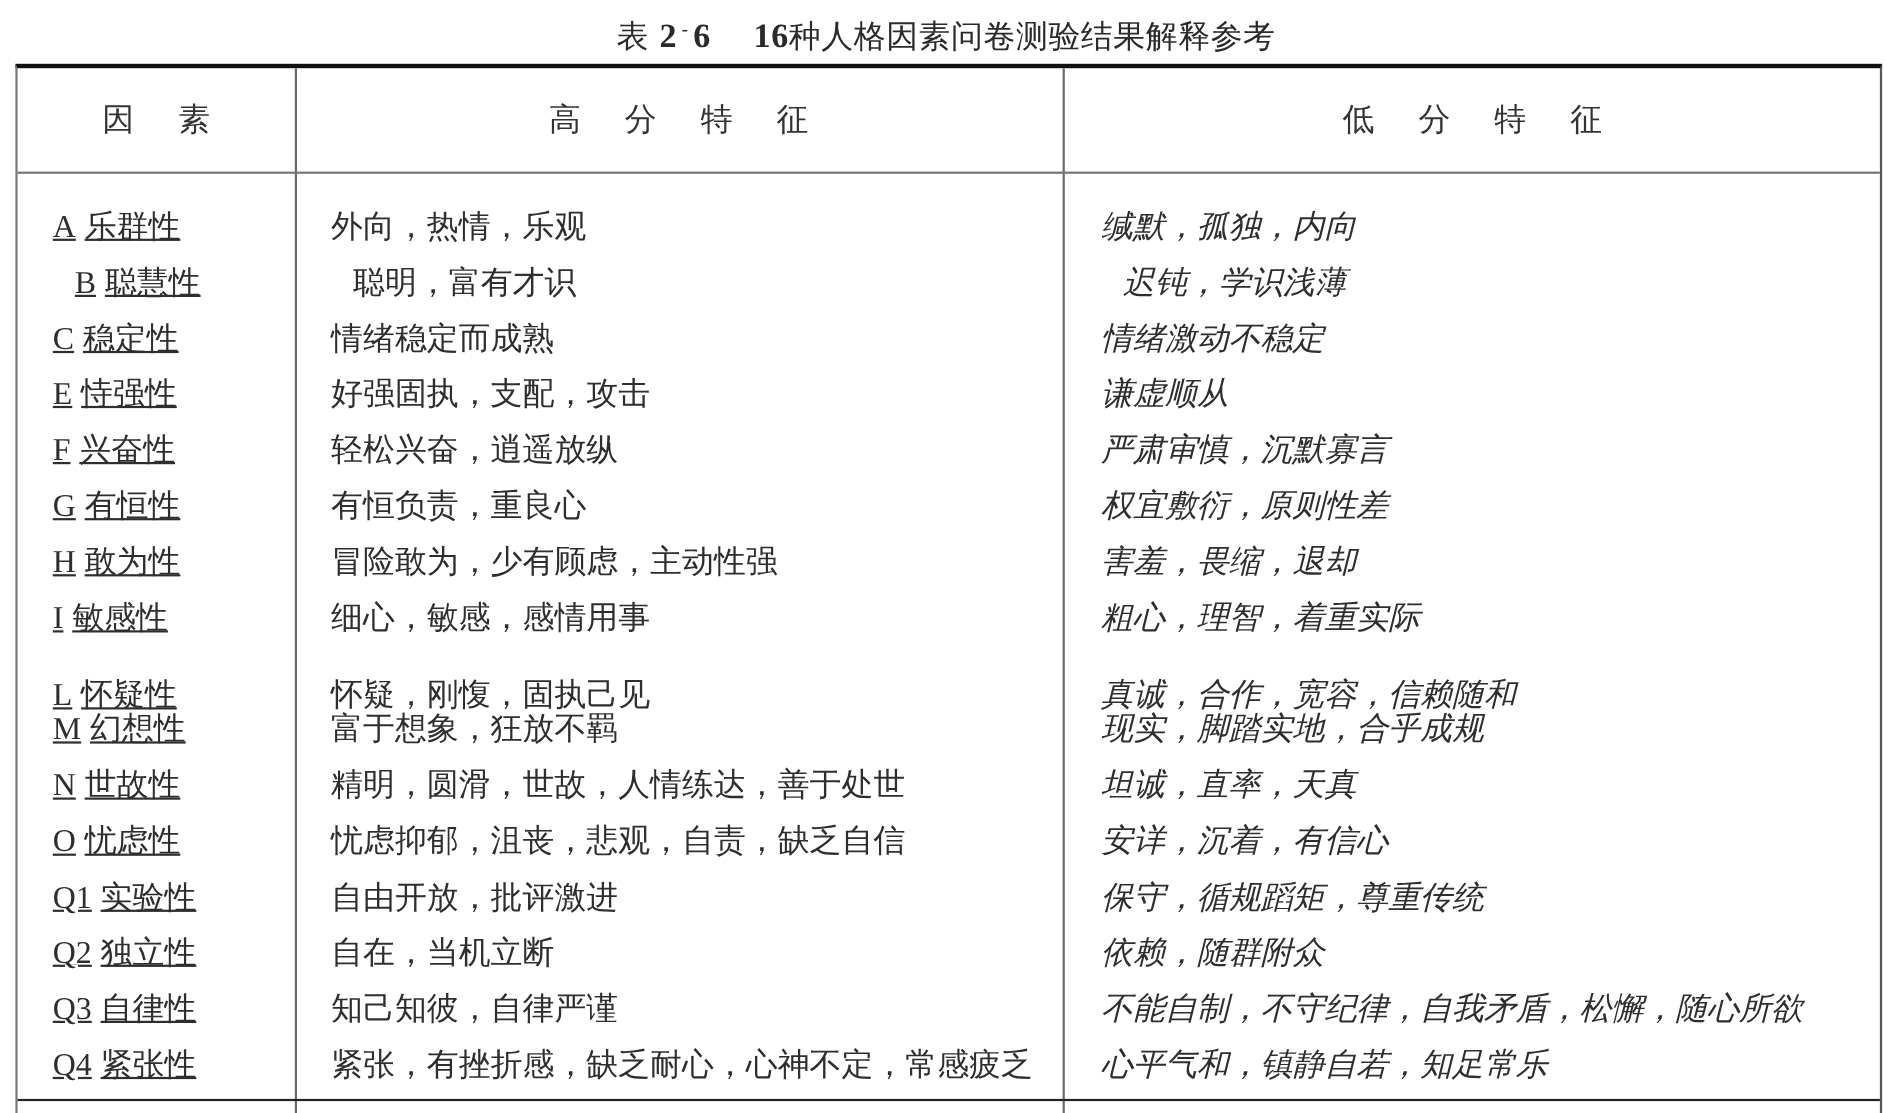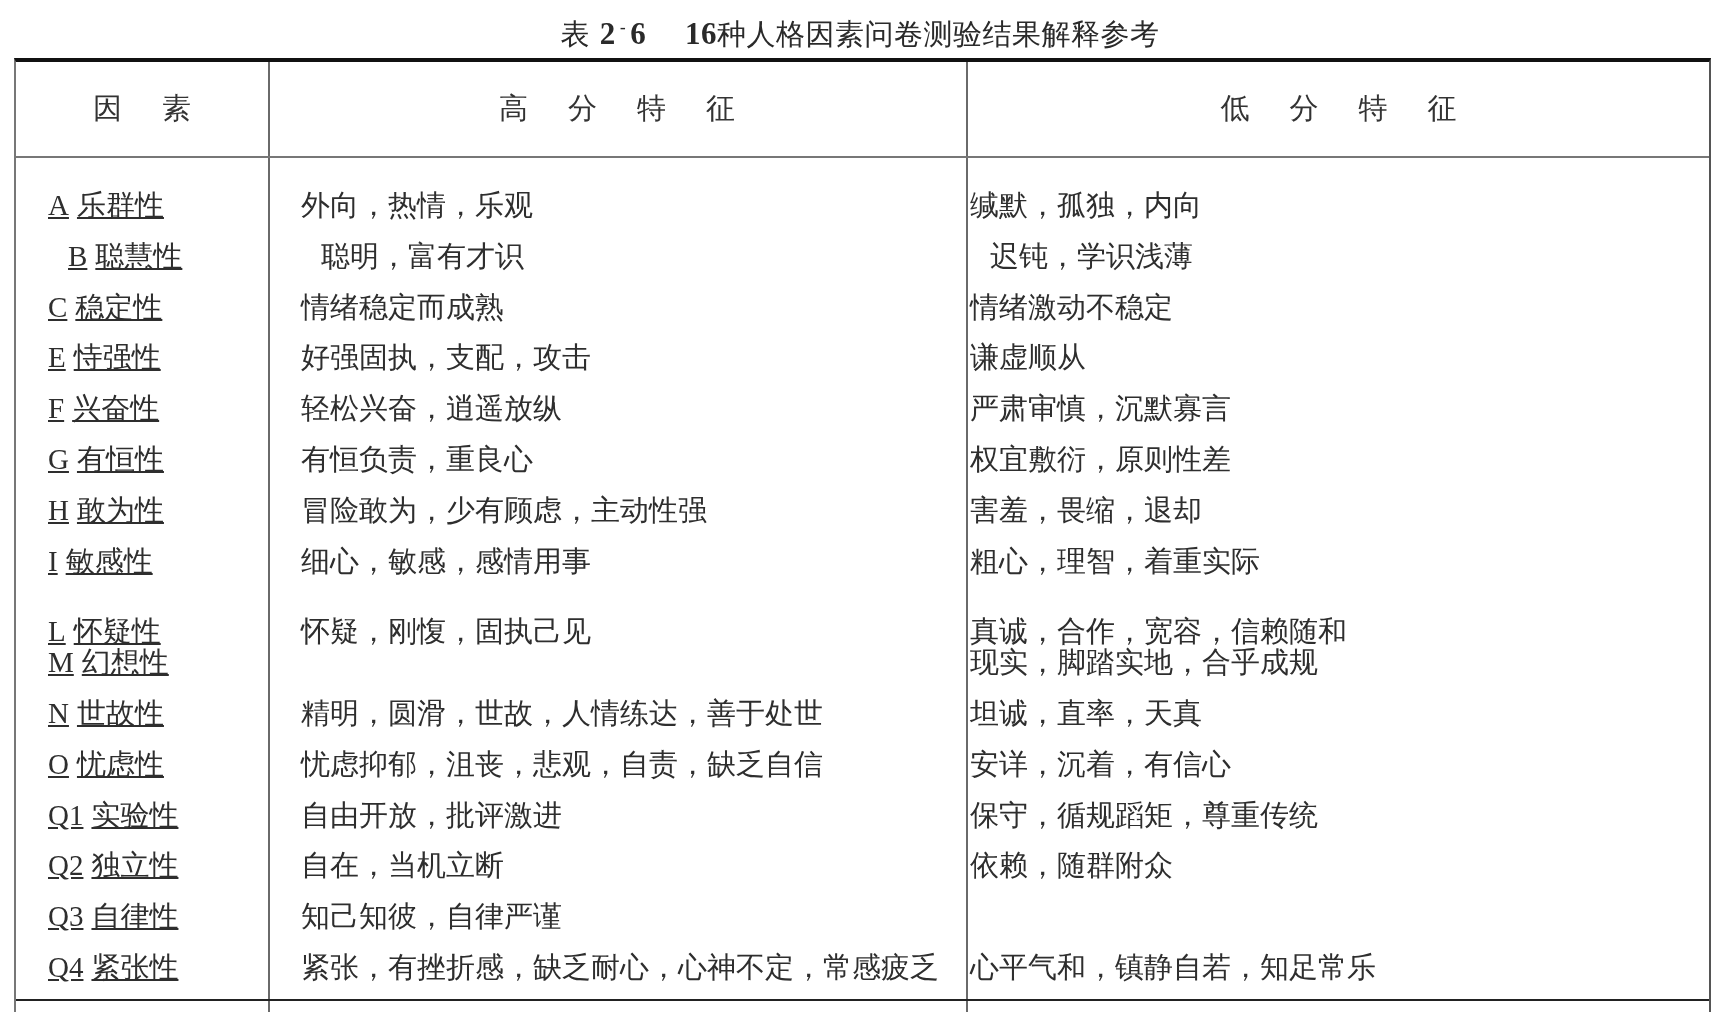--- a/index.html
+++ b/index.html
@@ -31,21 +31,21 @@
   }
   .th span { display: inline-block; }
   .row { position: absolute; left: 0; right: 0; height: 51px; }
   .cell {
     position: absolute; top: 0; height: 51px; line-height: 51px; font-size: 29px;
     white-space: nowrap; color: #2e2e2e;
   }
   .c0 { left: 32px; text-decoration: underline; }
   .c0 .code { font-family: "Liberation Serif", serif; margin-right: 8px; }
   .c1 { left: 285px; }
-  .c2 { left: 954px; }
+  .c2 { left: 985px; font-style: italic; }
 </style>
 </head>
 <body>
 
 <div class="caption">
   <span>表</span>
   <span class="num">2</span><span class="sup">-</span><span class="num">6</span>
   &nbsp;&nbsp;
   <span class="num">16</span><span>种人格因素问卷测验结果解释参考</span>
 </div>
@@ -121,20 +121,21 @@
         <div class="cell c1">细心，敏感，感情用事</div>
         <div class="cell c2">粗心，理智，着重实际</div>
       </div>
       <div class="row" style="top: 524.4px; margin-top: 20px;">
         <div class="cell c0"><span class="code">L</span><span>怀疑性</span></div>
         <div class="cell c1">怀疑，刚愎，固执己见</div>
         <div class="cell c2">真诚，合作，宽容，信赖随和</div>
       </div>
       <div class="row" style="top: 575.2px;">
         <div class="cell c0"><span class="code">M</span><span>幻想性</span></div>
+        <div class="cell c1">富于想象，狂放不羁</div>
         <div class="cell c2">现实，脚踏实地，合乎成规</div>
       </div>
       <div class="row" style="top: 626px;">
         <div class="cell c0"><span class="code">N</span><span>世故性</span></div>
         <div class="cell c1">精明，圆滑，世故，人情练达，善于处世</div>
         <div class="cell c2">坦诚，直率，天真</div>
       </div>
       <div class="row" style="top: 676.8px;">
         <div class="cell c0"><span class="code">O</span><span>忧虑性</span></div>
         <div class="cell c1">忧虑抑郁，沮丧，悲观，自责，缺乏自信</div>
@@ -146,20 +147,21 @@
         <div class="cell c2">保守，循规蹈矩，尊重传统</div>
       </div>
       <div class="row" style="top: 778.4px;">
         <div class="cell c0"><span class="code">Q2</span><span>独立性</span></div>
         <div class="cell c1">自在，当机立断</div>
         <div class="cell c2">依赖，随群附众</div>
       </div>
       <div class="row" style="top: 829.2px;">
         <div class="cell c0"><span class="code">Q3</span><span>自律性</span></div>
         <div class="cell c1">知己知彼，自律严谨</div>
+        <div class="cell c2">不能自制，不守纪律，自我矛盾，松懈，随心所欲</div>
       </div>
       <div class="row" style="top: 880px;">
         <div class="cell c0"><span class="code">Q4</span><span>紧张性</span></div>
         <div class="cell c1">紧张，有挫折感，缺乏耐心，心神不定，常感疲乏</div>
         <div class="cell c2">心平气和，镇静自若，知足常乐</div>
       </div>
     </div>
 
   <div class="hline bottom" style="top:937px"></div>
 </div>

